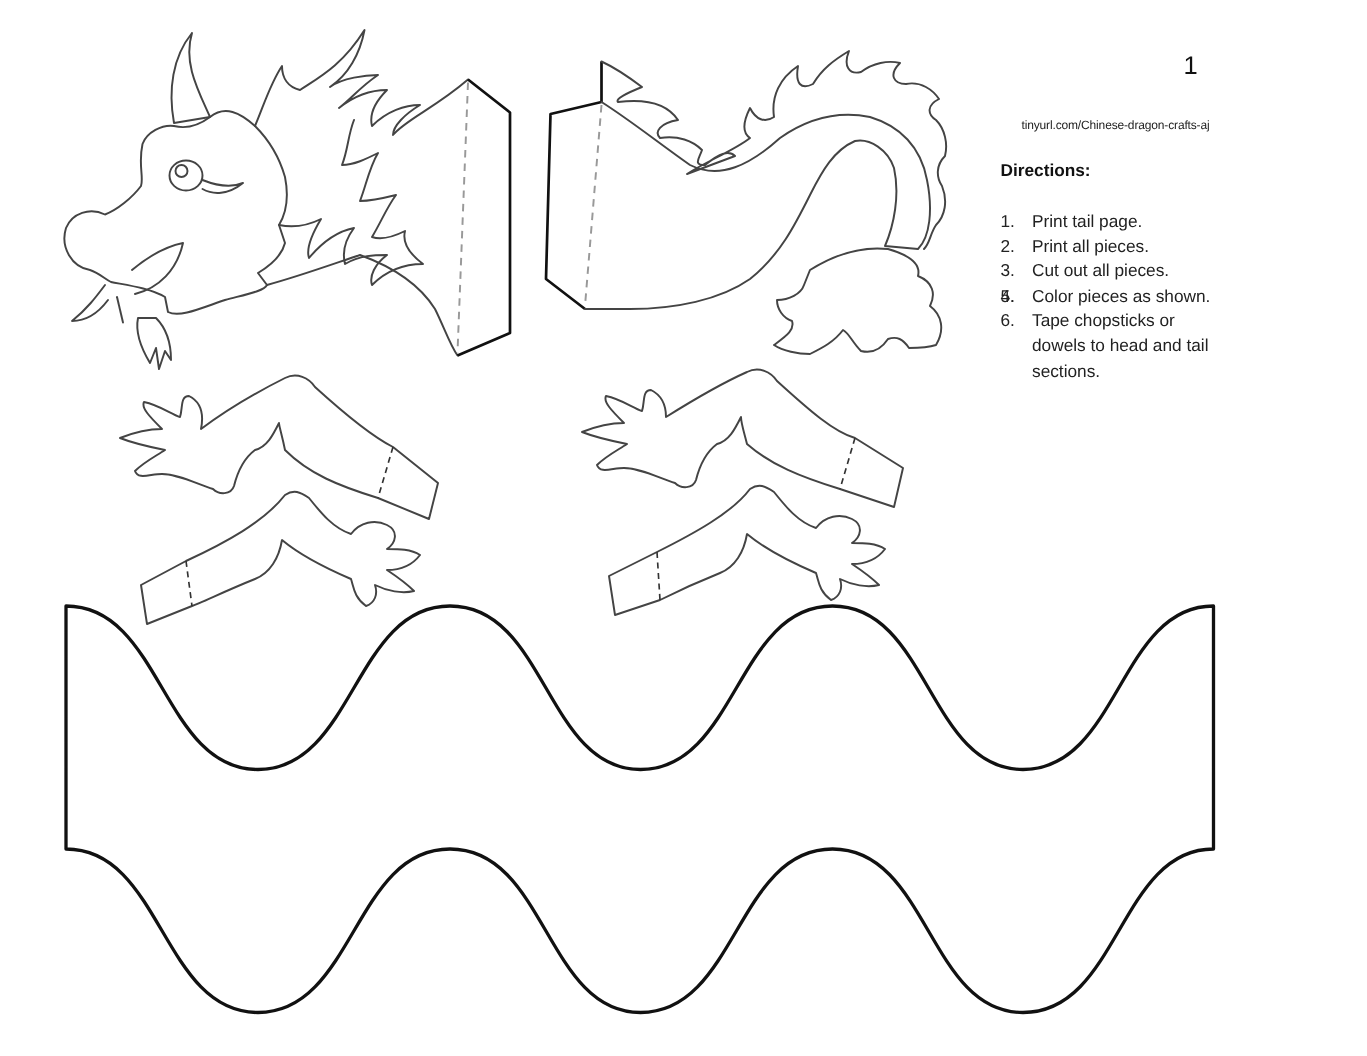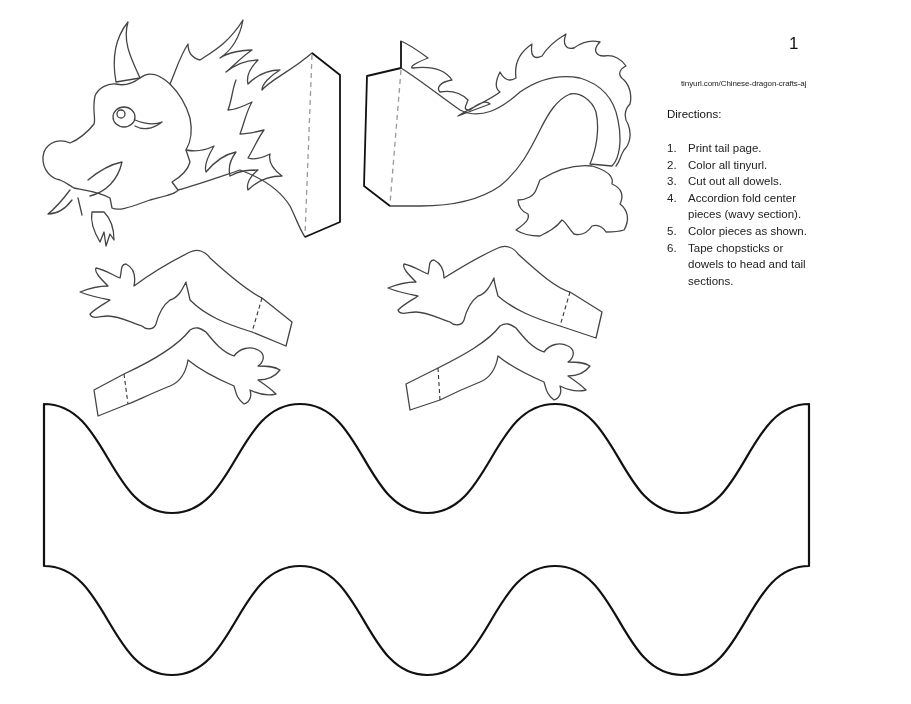--- a/index.html
+++ b/index.html
@@ -2,21 +2,21 @@
 <html><head>
   <meta charset="utf-8">
   <style>
     html, body { margin: 0; padding: 0; background: #ffffff; }
     body { width: 911px; height: 704px; position: relative; overflow: hidden;
            font-family: "Liberation Sans", "DejaVu Sans", sans-serif; color: #111; }
     .page { position: absolute; left: 0; top: 0; width: 911px; height: 704px; background: #fff; }
     svg.art { position: absolute; left: 0; top: 0; width: 911px; height: 704px; }
     .page-number { position: absolute; left: 789px; top: 34px; font-size: 17px; color: #111; }
     .url { position: absolute; left: 681px; top: 79px; font-size: 8px; color: #222; letter-spacing: -0.1px; }
-    .directions-title { position: absolute; left: 667px; top: 108px; font-size: 11.5px; font-weight: normal; color: #111; }
+    .directions-title { position: absolute; left: 667px; top: 108px; font-size: 11.5px; font-weight: bold; color: #111; }
     ol.steps { position: absolute; left: 667px; top: 140px; margin: 0; padding: 0; list-style: none; width: 150px; }
     ol.steps li { position: relative; padding-left: 21px; font-size: 11.5px; line-height: 16.6px; color: #222; }
     ol.steps li .num { position: absolute; left: 0; top: 0; }
     .thin { fill: none; stroke: #444; stroke-width: 1.3; stroke-linejoin: round; stroke-linecap: round; }
     .bold { fill: none; stroke: #111; stroke-width: 1.8; stroke-linejoin: round; }
     .wave { fill: none; stroke: #111; stroke-width: 2.2; stroke-linejoin: round; }
     .fold { fill: none; stroke: #999; stroke-width: 1.3; stroke-dasharray: 5 4; }
     .fold-dark { fill: none; stroke: #333; stroke-width: 1.1; stroke-dasharray: 4 3; }
   </style>
 </head>
@@ -143,29 +143,28 @@
   <div class="url">tinyurl.com/Chinese-dragon-crafts-aj</div>
   <div class="directions-title">Directions:</div>
 
   <ol class="steps">
     <li>
       <span class="num">1.</span>
       <span>Print tail page.</span>
     </li>
     <li>
       <span class="num">2.</span>
-      <span>Color all tinyurl.</span>
+      <span>Print all pieces.</span>
     </li>
     <li>
       <span class="num">3.</span>
-      <span>Cut out all dowels.</span>
+      <span>Cut out all pieces.</span>
     </li>
     <li>
       <span class="num">4.</span>
-      <span>Accordion fold center pieces (wavy section).</span>
     </li>
     <li>
       <span class="num">5.</span>
       <span>Color pieces as shown.</span>
     </li>
     <li>
       <span class="num">6.</span>
       <span>Tape chopsticks or dowels to head and tail sections.</span>
     </li>
   </ol>

